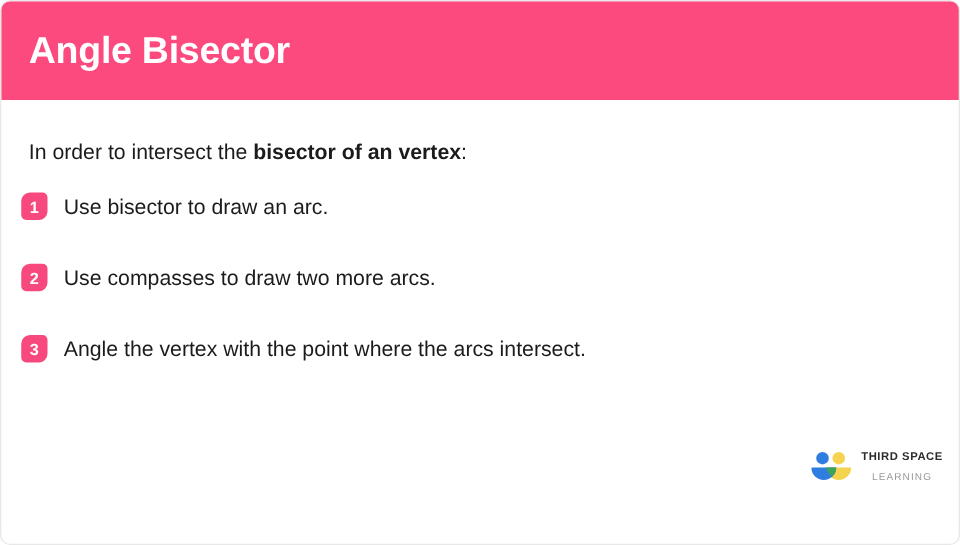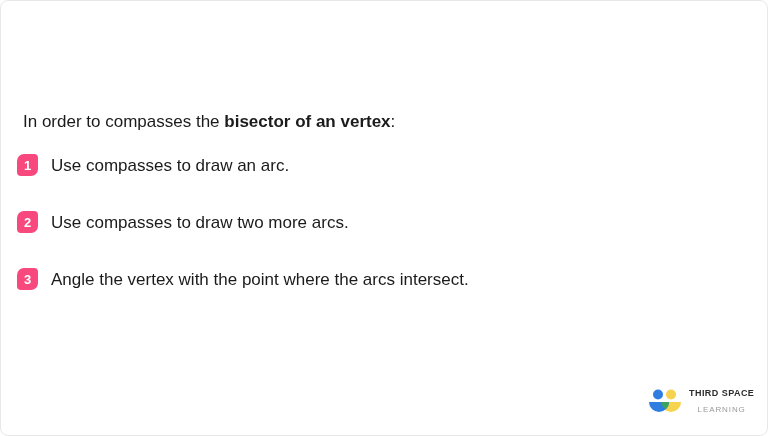--- a/index.html
+++ b/index.html
@@ -102,21 +102,21 @@
     font-size: 17px;
     color: #1b1b1b;
     line-height: 1;
     white-space: nowrap;
   }
 
   
   #logo {
     position: absolute;
     left: 648px;
-    top: 384px;
+    top: 356px;
     width: 104px;
     height: 32px;
     display: flex;
     align-items: center;
   }
   #logo-mark {
     flex: 0 0 auto;
     width: 32px;
     height: 26px;
   }
@@ -140,32 +140,35 @@
     color: #9a9a9a;
     letter-spacing: 0.9px;
     margin-top: 8px;
   }
 </style>
 </head>
 <body>
 
 <div id="card">
 
+  <div id="header">
+    <div id="header-title">Angle Bisector</div>
+  </div>
 
   <div id="body">
 
     <div id="intro">
-      <span>In order to compasses the </span><span class="strong">bisector of an vertex</span><span>:</span>
+      <span>In order to intersect the </span><span class="strong">bisector of an vertex</span><span>:</span>
     </div>
 
     <div id="steps">
 
       <div class="step">
         <div class="step-badge">1</div>
-        <div class="step-text">Use compasses to draw an arc.</div>
+        <div class="step-text">Use bisector to draw an arc.</div>
       </div>
 
       <div class="step">
         <div class="step-badge">2</div>
         <div class="step-text">Use compasses to draw two more arcs.</div>
       </div>
 
       <div class="step">
         <div class="step-badge">3</div>
         <div class="step-text">Angle the vertex with the point where the arcs intersect.</div>

